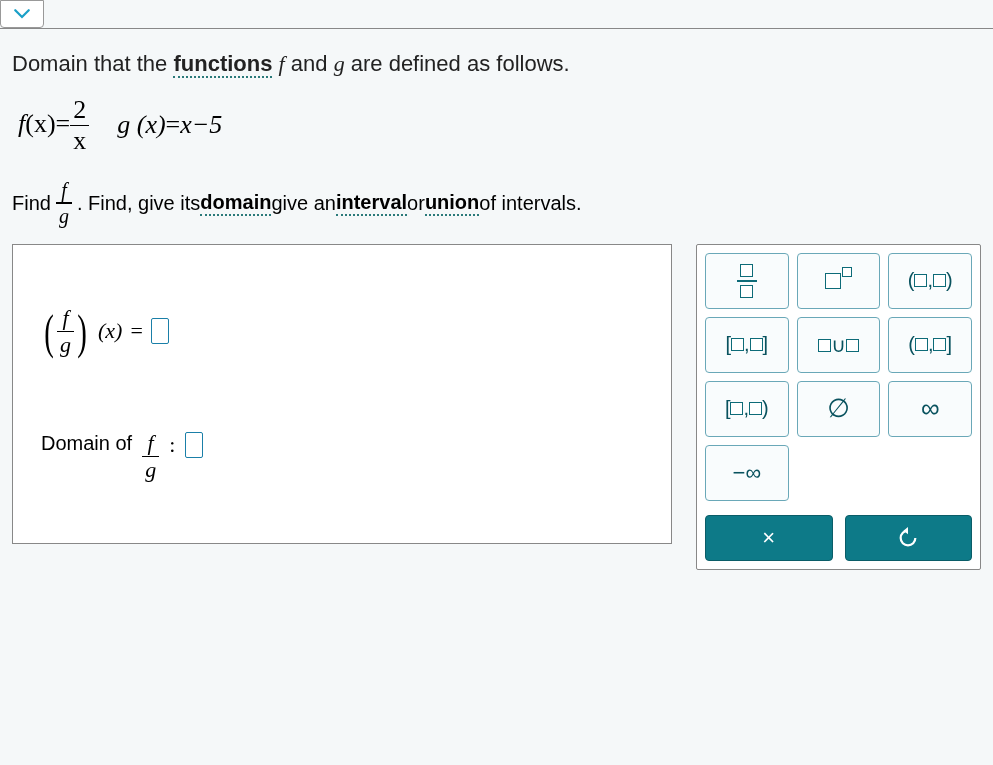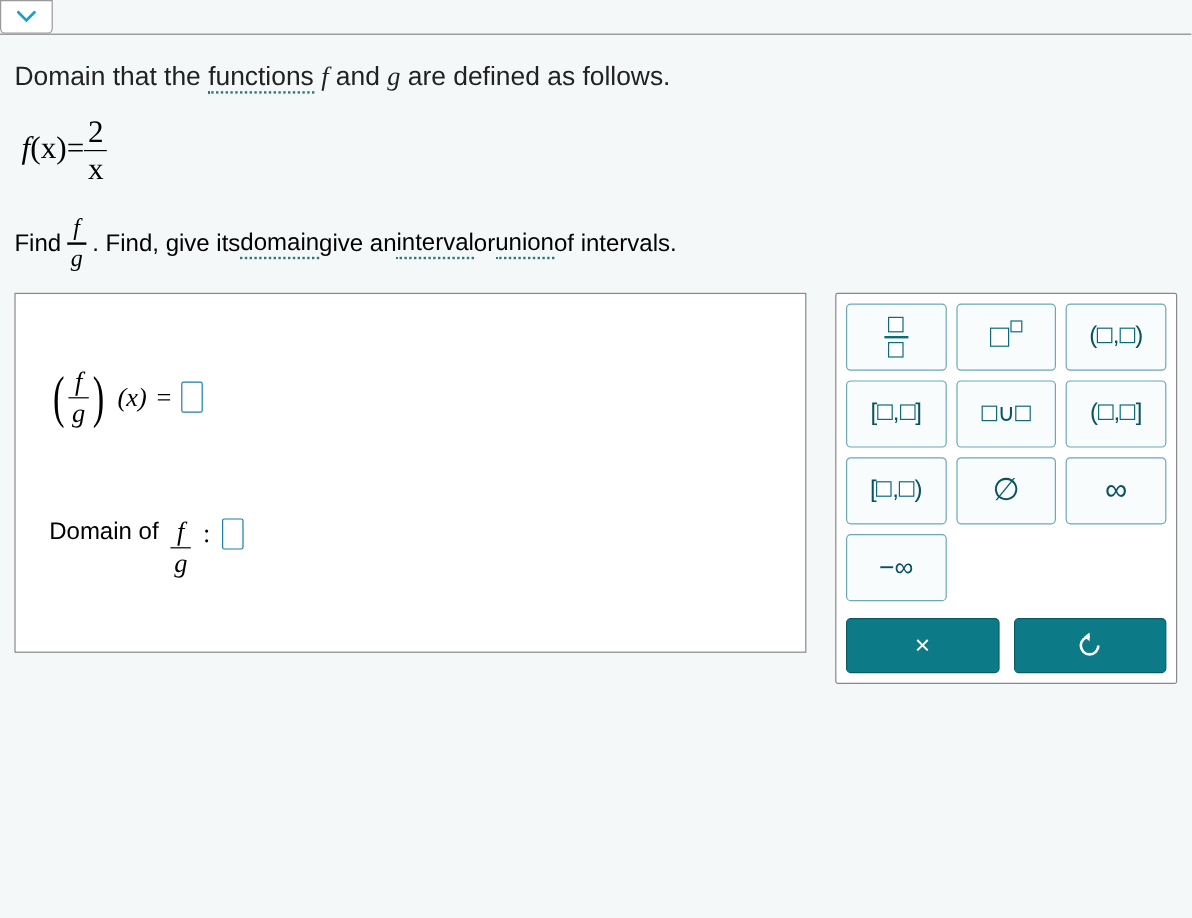--- a/index.html
+++ b/index.html
@@ -24,21 +24,21 @@
   }
   .chevron-box svg { width: 18px; height: 14px; }
   .divider { border-bottom: 1px solid #888; margin-top: 0; }
   .content { padding: 14px 12px 12px 12px; }
   .prose {
     font-size: 22px;
     color: #222;
     line-height: 1.35;
     margin: 6px 0 18px 0;
   }
-  .dotted { border-bottom: 2px dotted #2a7a7a; cursor: pointer; }
+  .dotted { border-bottom: 2px dotted #2a7a7a; cursor: pointer; font-weight: bold; }
   .ital { font-style: italic; font-family: Georgia, 'Times New Roman', serif; }
   .eqrow { display:flex; gap:28px; align-items:center; margin: 18px 0 26px 6px; font-size: 26px; font-family: Georgia,'Times New Roman',serif; font-style: italic; }
   .frac { display:inline-flex; flex-direction:column; align-items:center; vertical-align:middle; font-style:normal;}
   .frac .num, .frac .den { padding: 0 3px; line-height:1; }
   .frac .bar { width:100%; height:1.6px; background:#000; margin:2px 0;}
   .findrow { display:flex; align-items:center; flex-wrap:wrap; font-size:20px; margin-bottom:4px;}
   .findrow .frac { margin: 0 5px; font-family: Georgia,'Times New Roman',serif; font-style:italic;}
   .lower { display:flex; gap:24px; margin-top:18px; align-items:flex-start;}
   .answer-box {
     border: 1px solid #888;
@@ -122,20 +122,23 @@
   </div>
 
   <div class="eqrow">
     <div>
       <span>f</span><span style="font-style:normal">(x)</span><span style="font-style:normal">=</span><span class="frac">
           <span class="num" style="font-style:normal">2</span>
           <span class="bar"></span>
           <span class="den">x</span>
         </span>
     </div>
+    <div>
+      <span>g (x)</span><span style="font-style:normal">=</span><span>x−5</span>
+    </div>
   </div>
 
   <div class="findrow">
     <span>Find </span>
     <span class="frac">
         <span class="num">f</span>
         <span class="bar"></span>
         <span class="den">g</span>
       </span>
     <span>. Find, give its </span>

